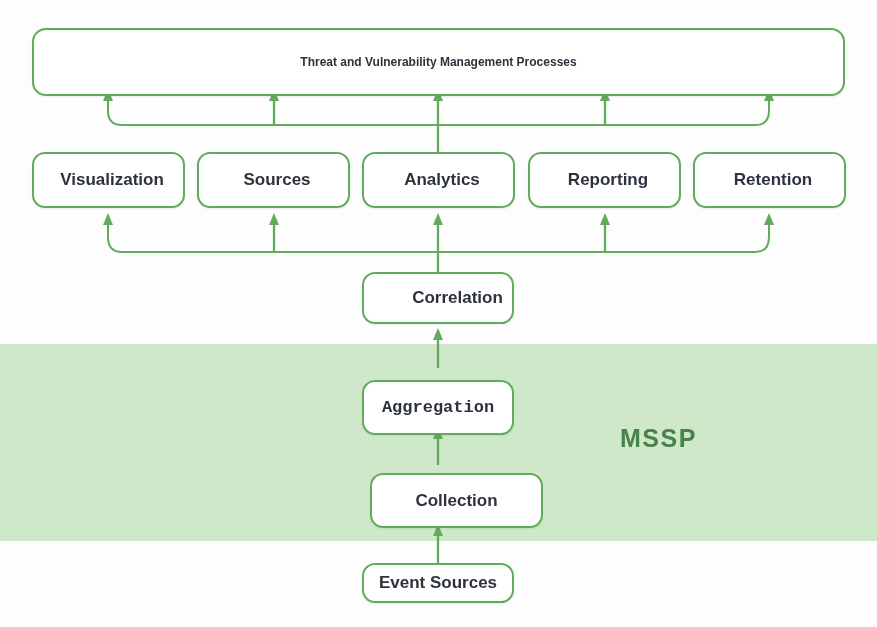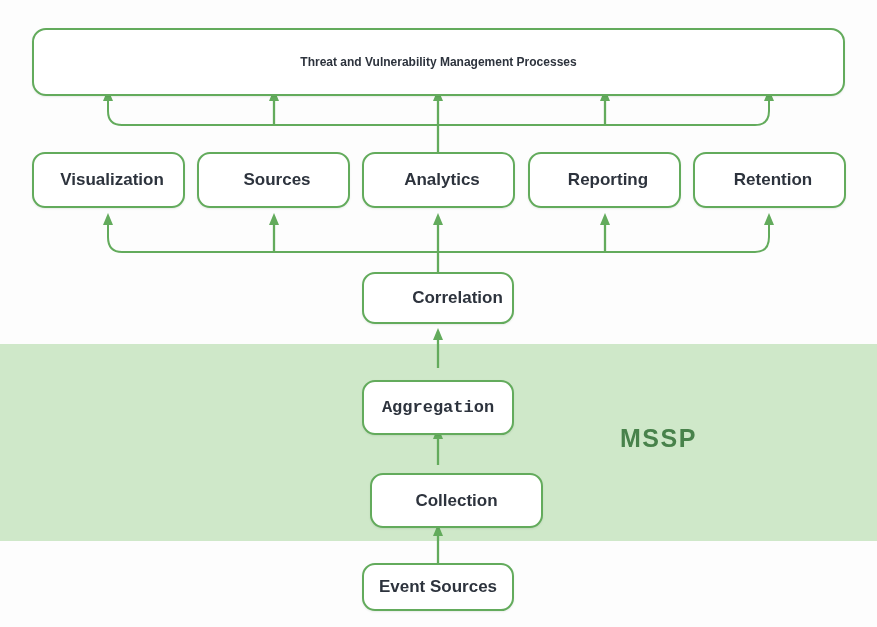--- a/index.html
+++ b/index.html
@@ -74,21 +74,21 @@
   }
   .node.row-node { top: 152px; width: 153px; height: 56px; padding-left: 7px; }
   .node.n-visualization { left: 32px; }
   .node.n-alerting      { left: 197px; }
   .node.n-analytics     { left: 362px; }
   .node.n-reporting     { left: 528px; text-align: center; }
   .node.n-retention     { left: 693px; }
   .node.n-correlation   { left: 362px; top: 272px; width: 152px; height: 52px; padding-left: 39px; }
   .node.n-aggregation   { left: 362px; top: 380px; width: 152px; height: 55px; font-family: Liberation Mono, monospace; }
   .node.n-collection    { left: 370px; top: 465px; width: 173px; height: 55px; margin-top: 8px; }
-  .node.n-event-sources { left: 362px; top: 563px; width: 152px; height: 48px; }
+  .node.n-event-sources { left: 362px; top: 563px; width: 152px; height: 40px; }
 </style>
 </head>
 <body>
 
 <div class="canvas">
 
   <div class="mssp-band"></div>
 
   <div class="mssp-label">MSSP</div>
 

